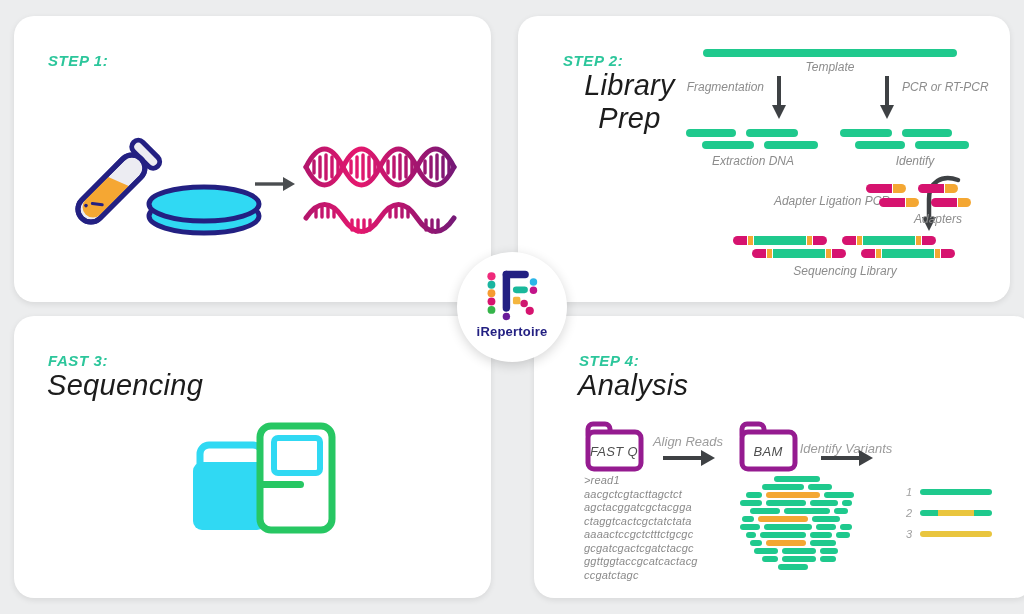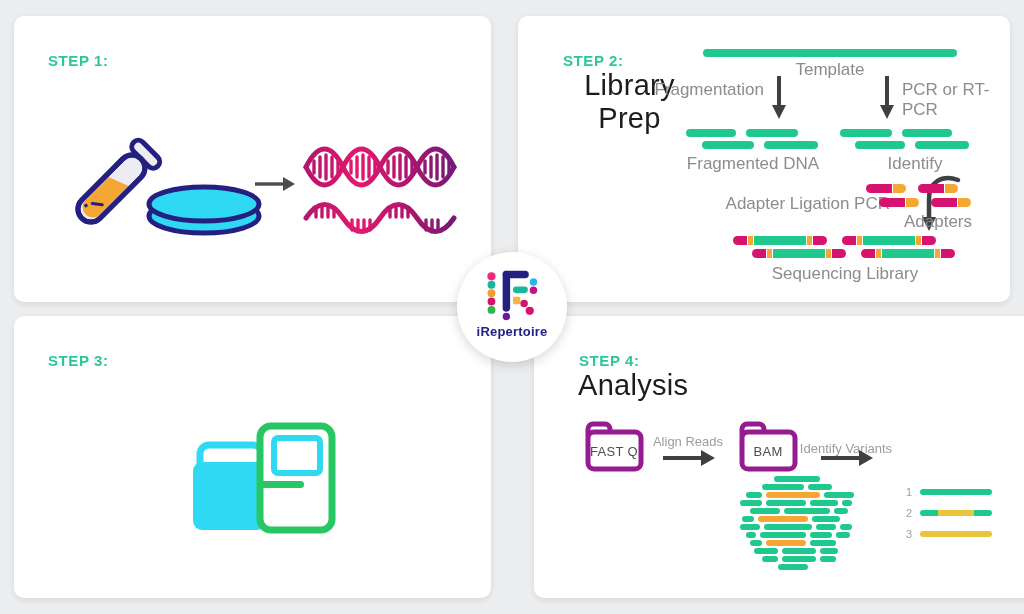--- a/index.html
+++ b/index.html
@@ -1,42 +1,43 @@
 <!DOCTYPE html>
 <html><head>
 <meta charset="utf-8">
 <style>
   html,body{margin:0;padding:0;}
   body{
     width:1024px;height:614px;background:#ecedee;
     font-family:"Liberation Sans", sans-serif;position:relative;overflow:hidden;
   }
   .card{
-    position:absolute;background:#ffffff;border-radius:10px;
+    position:absolute;background:#ffffff;border-radius:20px;
     box-shadow:0 2px 6px rgba(0,0,0,.09);
+    font-style:italic;
   }
   .c1{left:14px;top:16px;width:477px;height:286px;}
   .c2{left:518px;top:16px;width:492px;height:286px;}
   .c3{left:14px;top:316px;width:477px;height:282px;}
   .c4{left:534px;top:316px;width:500px;height:282px;}
   .step-label{
     position:absolute;font-size:15px;font-weight:bold;letter-spacing:.6px;
     color:#2cc69b;
   }
   .title{
     position:absolute;font-size:29px;font-weight:500;color:#1c1c1c;
     letter-spacing:.3px;line-height:33px;margin:0;
   }
   .c1 .step-label,.c3 .step-label{left:34px;top:36px;}
   .c1 .title,.c3 .title{left:33px;top:53px;}
   .c2 .step-label,.c4 .step-label{left:45px;top:36px;}
   .c2 .title,.c4 .title{left:44px;top:53px;text-align:center;}
   .c2 .title{width:135px;}
   .abs{position:absolute;}
-  .glabel{position:absolute;color:#8c8c8c;font-size:17px;}
+  .glabel{position:absolute;color:#8c8c8c;font-size:12px;}
   .center{text-align:center;}
   .right{text-align:right;}
   .small-glabel{position:absolute;color:#9c9c9c;font-size:13px;}
   
   .segbar{display:flex;align-items:center;}
   .segbar span{display:block;height:100%;flex:none;}
   .brow{display:flex;}
   .frag-row{gap:10px;margin-bottom:4px;}
   .adp-row{gap:12px;margin-bottom:5px;}
   .lib-row{gap:15px;margin-bottom:4px;}
@@ -177,21 +178,21 @@
       </div>
       <div class="brow frag-row" style="margin-left: 16px;">
         <div class="segbar" style="gap: 0px; height: 8px;">
           <span style="width: 52px; background: rgb(31, 201, 141); border-radius: 4px;"></span>
         </div>
         <div class="segbar" style="gap: 0px; height: 8px;">
           <span style="width: 54px; background: rgb(31, 201, 141); border-radius: 4px;"></span>
         </div>
       </div>
     </div>
-  <div class="glabel center" style="left:150px;top:138px;width:170px;">Fragmented DNA</div>
+  <div class="glabel center" style="left:150px;top:138px;width:170px;">Extraction DNA</div>
 
   <div class="abs" style="left:322px;top:113px;" id="amp-bars">
       <div class="brow frag-row" style="margin-left: 0px;">
         <div class="segbar" style="gap: 0px; height: 8px;">
           <span style="width: 52px; background: rgb(31, 201, 141); border-radius: 4px;"></span>
         </div>
         <div class="segbar" style="gap: 0px; height: 8px;">
           <span style="width: 50px; background: rgb(31, 201, 141); border-radius: 4px;"></span>
         </div>
       </div>
@@ -267,21 +268,22 @@
           <span style="width: 52px; background: rgb(31, 201, 141); border-radius: 0px;"></span>
           <span style="width: 5px; background: rgb(244, 167, 51); border-radius: 0px;"></span>
           <span style="width: 14px; background: rgb(214, 19, 111); border-radius: 0px 4.5px 4.5px 0px;"></span>
         </div>
       </div>
     </div>
   <div class="glabel center" style="left:227px;top:248px;width:200px;">Sequencing Library</div>
 </section>
 
 <section class="card c3">
-  <div class="step-label">STEP 3:</div>
+  <div class="step-label">FAST 3:</div>
+  <h1 class="title">Sequencing</h1>
 
   <svg class="abs" style="left:176px;top:106px;" width="150" height="115" viewBox="0 0 150 115">
     <rect x="10" y="23" width="62" height="32" rx="9" fill="#ffffff" stroke="#30d9f3" stroke-width="7"></rect>
     <rect x="3" y="40" width="73" height="68" rx="9" fill="#30d9f3"></rect>
     <rect x="70" y="4" width="72" height="104" rx="11" fill="#ffffff" stroke="#27c763" stroke-width="7"></rect>
     <rect x="84" y="16" width="46" height="35" rx="4" fill="#ffffff" stroke="#30d9f3" stroke-width="6"></rect>
     <rect x="70" y="59" width="44" height="7" rx="3.5" fill="#27c763"></rect>
   </svg>
 </section>
 
@@ -311,20 +313,30 @@
     <div class="flabel">BAM</div>
   </div>
 
   <div class="small-glabel center" style="left:258px;top:118px;width:108px;margin-top:7px;">Identify Variants</div>
   <svg class="abs" style="left:284px;top:132px;" width="58" height="20" viewBox="0 0 58 20">
     <line x1="3" y1="10" x2="43" y2="10" stroke="#3e4144" stroke-width="4"></line>
     <polygon points="41,2 41,18 55,10" fill="#3e4144"></polygon>
   </svg>
 
 
+  <div class="abs fastq" style="left:50px;top:158px;" id="fastq-lines">
+      <div>&gt;read1</div>
+      <div>aacgctcgtacttagctct</div>
+      <div>agctacggatcgctacgga</div>
+      <div>ctaggtcactcgctatctata</div>
+      <div>aaaactccgctctttctgcgc</div>
+      <div>gcgatcgactcgatctacgc</div>
+      <div>ggttggtaccgcatcactacg</div>
+      <div>ccgatctagc</div>
+    </div>
   <div class="abs" style="left:206px;top:160px;" id="bam-pile">
       <div class="brow bam-row" style="margin-left: 34px;">
         <div class="segbar" style="gap: 4px; height: 6px;">
           <span style="width: 46px; background: rgb(31, 201, 141); border-radius: 3px;"></span>
         </div>
       </div>
       <div class="brow bam-row" style="margin-left: 22px;">
         <div class="segbar" style="gap: 4px; height: 6px;">
           <span style="width: 42px; background: rgb(31, 201, 141); border-radius: 3px;"></span>
           <span style="width: 24px; background: rgb(31, 201, 141); border-radius: 3px;"></span>

